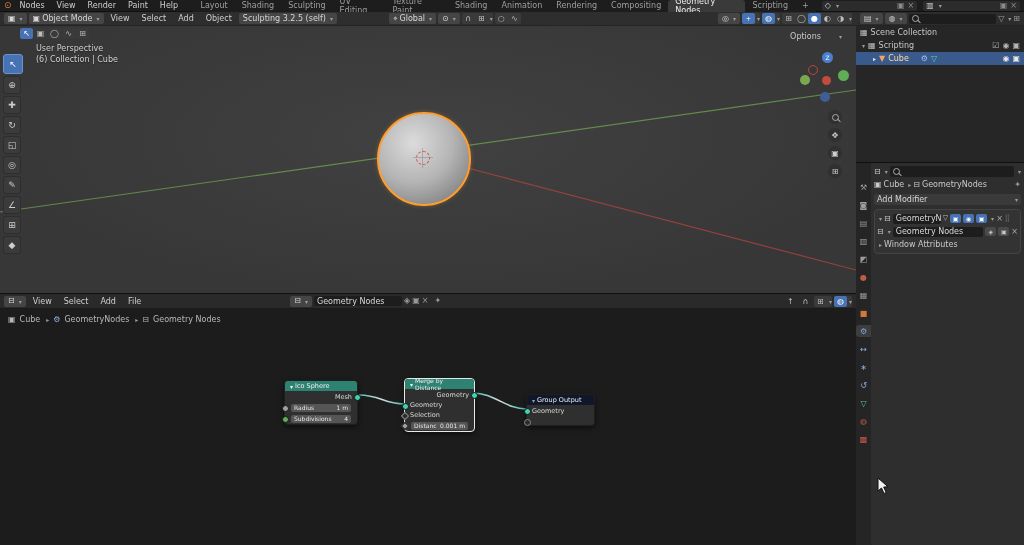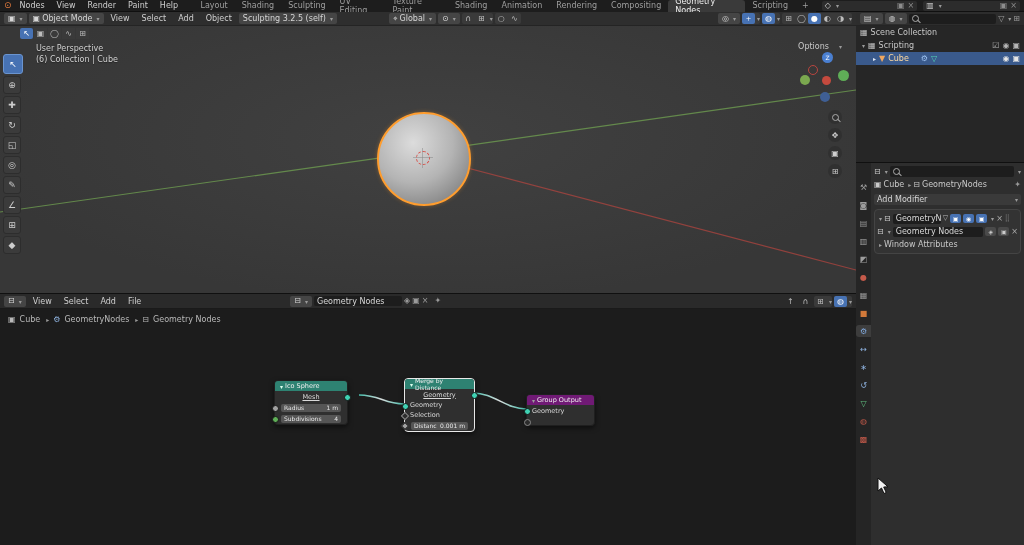--- a/index.html
+++ b/index.html
@@ -52,21 +52,21 @@
   .search-glyph::after{content:"";position:absolute;width:4px;height:1px;background:#aaa;right:-3px;bottom:-1px;transform:rotate(45deg);}
   
   #nodeeditor{left:0;top:293px;width:856px;height:252px;background:#1c1c1c;border-top:1px solid #101010;border-right:1px solid #101010;overflow:hidden;}
   #ne-header{position:absolute;left:0;top:0;right:0;height:15px;background:#2a2a2a;border-bottom:1px solid #1a1a1a;
              display:flex;align-items:center;gap:2px;padding:0 4px;box-sizing:border-box;}
   #ne-breadcrumb{left:8px;top:21px;display:flex;align-items:center;gap:4px;color:#b9b9b9;}
   .node{position:absolute;background:#303030f2;border:1px solid #1f1f1f;border-radius:4px;font-size:6.5px;color:#d9d9d9;box-shadow:0 2px 5px #0008;}
   .node.selected{border-color:#e8e8e8;}
   .nhdr{height:10px;border-radius:3px 3px 0 0;display:flex;align-items:center;gap:2px;padding:0 3px;color:#eee;font-size:6.5px;}
   .nrow{height:11px;display:flex;align-items:center;padding:0 5px;position:relative;}
-  .nrow.right{justify-content:center;text-decoration:underline;}
+  .nrow.right{justify-content:flex-end;}
   .nfield{background:#555;border-radius:2px;height:8px;flex:1;display:flex;justify-content:space-between;align-items:center;
           padding:0 3px;margin:0 1px;font-size:6px;color:#e8e8e8;}
   .sock{position:absolute;width:5px;height:5px;border-radius:50%;border:1px solid #161616;top:3px;}
   .sock.l{left:-3.5px;} .sock.r{right:-3.5px;}
   .sock.geo{background:#3fd2b3;} .sock.int{background:#5fae57;} .sock.flt{background:#a1a1a1;}
   .sock.diam{border-radius:0;transform:rotate(45deg);width:4px;height:4px;} .sock.hollow{background:#2c2c2c;border-color:#888;}
   
   #outliner{left:856px;top:12px;width:168px;height:151px;background:#262626;box-sizing:border-box;border-bottom:1px solid #101010;}
   #outliner .ehdr{background:#2d2d2d;}
   .orow{height:13px;display:flex;align-items:center;gap:3px;padding:0 4px;color:#c6c6c6;}
@@ -195,21 +195,21 @@
   </div>
 
   <div class="abs" id="selmode-row">
     <span class="tgl on">↖</span>
     <span class="tgl">▣</span>
     <span class="tgl">◯</span>
     <span class="tgl">∿</span>
     <span class="tgl">⊞</span>
   </div>
 
-  <div class="abs row" style="right:14px;top:30px;gap:8px">
+  <div class="abs row" style="right:14px;top:20px;gap:16px">
     <span>Options</span>
     <span class="chev">▾</span>
   </div>
 
   <div class="abs" id="overlay-text">
     <div>User Perspective</div>
     <div>(6) Collection | Cube</div>
   </div>
 
   <div class="abs" id="toolbar">
@@ -304,21 +304,21 @@
       <linearGradient id="w2" gradientUnits="userSpaceOnUse" x1="473" y1="99" x2="526" y2="115">
         <stop offset="0" stop-color="#46beac"></stop>
           <stop offset="0.5" stop-color="#d8dcdc"></stop>
           <stop offset="1" stop-color="#46beac"></stop>
       </linearGradient>
     </defs>
     <path d="M359,101 C380,101 384,110 404,110" fill="none" stroke="url(#w1)" stroke-width="1.6"></path>
     <path d="M473,99 C494,99 506,115 526,115" fill="none" stroke="url(#w2)" stroke-width="1.6"></path>
   </svg>
 
-  <div class="node" style="left:274px;top:86px;width:72px">
+  <div class="node" style="left:284px;top:86px;width:72px">
     <div class="nhdr" style="background:#2e8272">
       <span class="chev" style="color:#dfe">▾</span>
       <span>Ico Sphere</span>
     </div>
     <div class="nrow right">
       <span>Mesh</span>
       <span class="sock r geo"></span>
     </div>
     <div class="nrow">
       <span class="sock l flt"></span>
@@ -356,21 +356,21 @@
     <div class="nrow">
       <span class="sock l diam flt"></span>
       <span class="nfield">
         <span>Distanc</span>
         <span>0.001 m</span>
       </span>
     </div>
   </div>
 
   <div class="node" style="left:526px;top:100px;width:67px">
-    <div class="nhdr" style="background:#701a75">
+    <div class="nhdr" style="background:#0f172a">
       <span class="chev">▾</span>
       <span>Group Output</span>
     </div>
     <div class="nrow">
       <span class="sock l geo"></span>
       <span>Geometry</span>
     </div>
     <div class="nrow" style="height:9px">
       <span class="sock l hollow"></span>
     </div>

